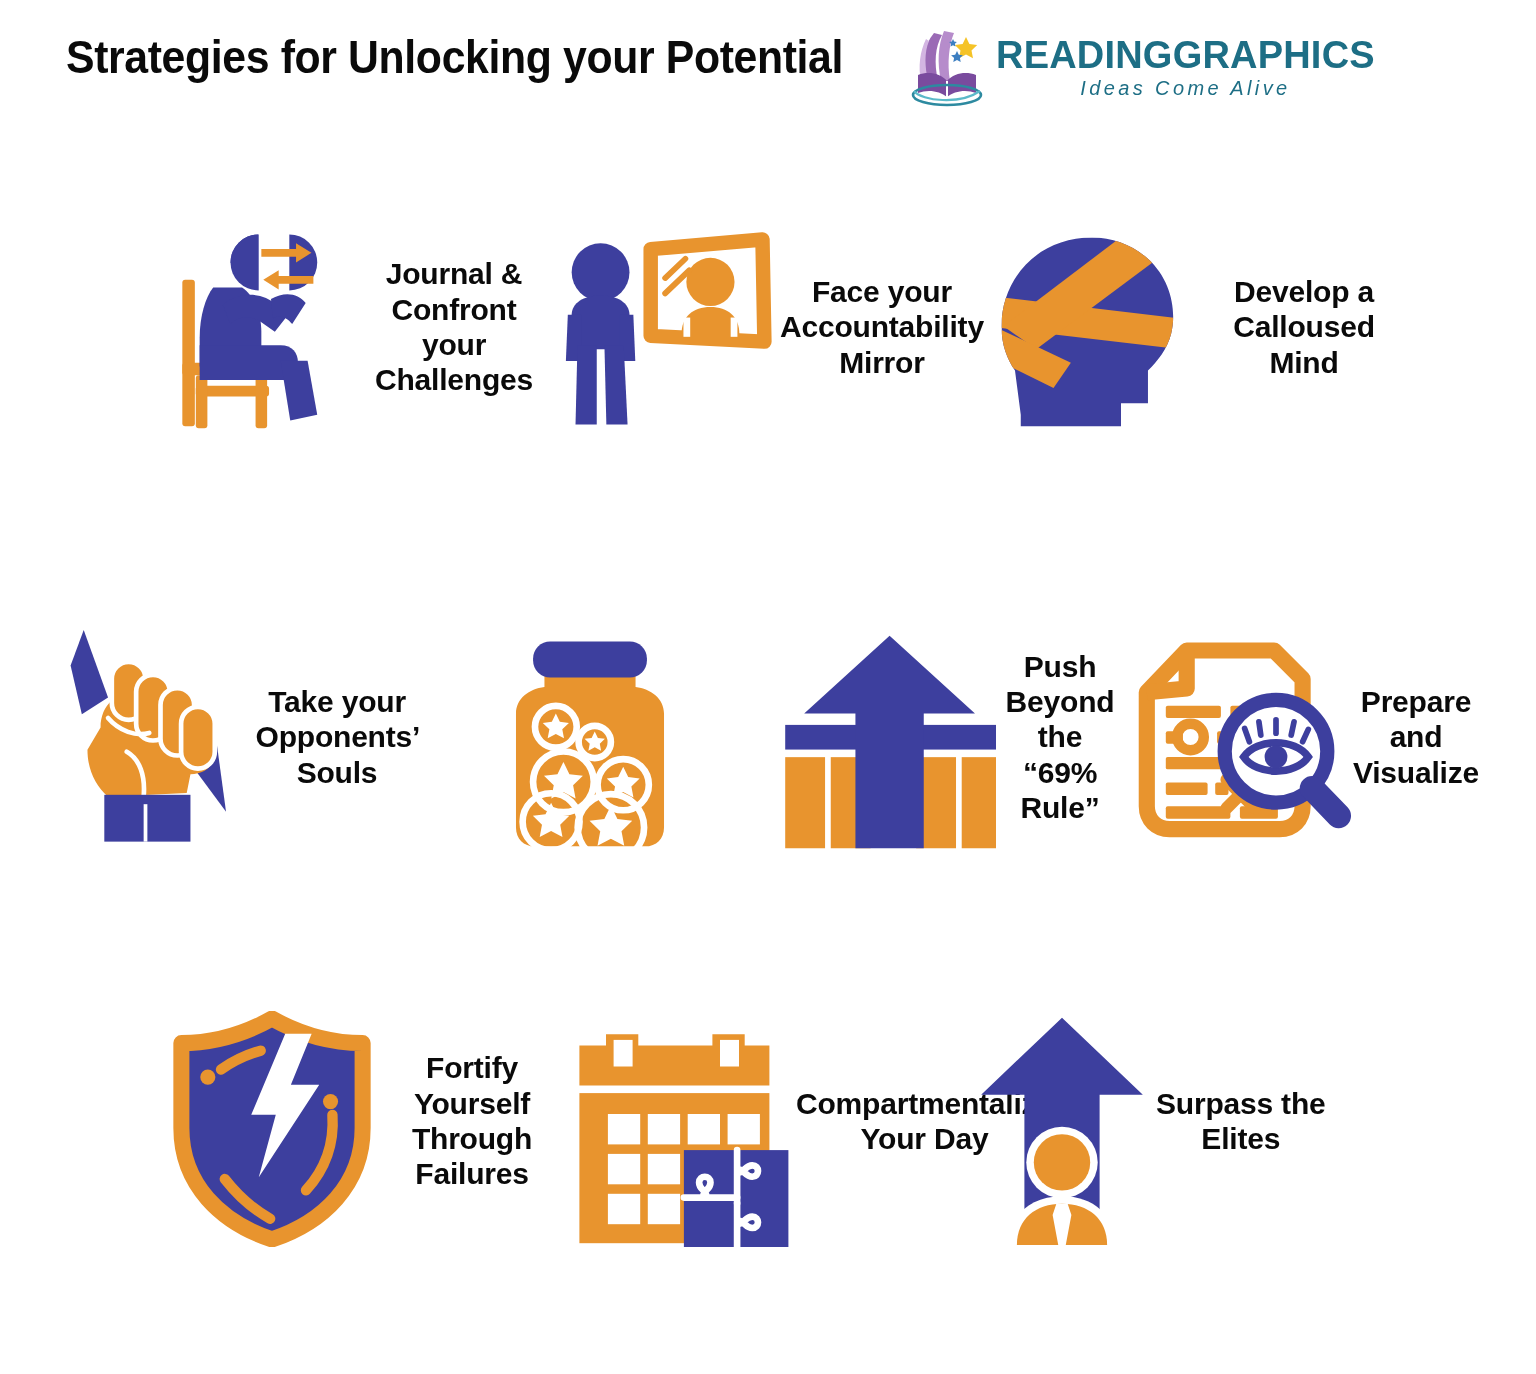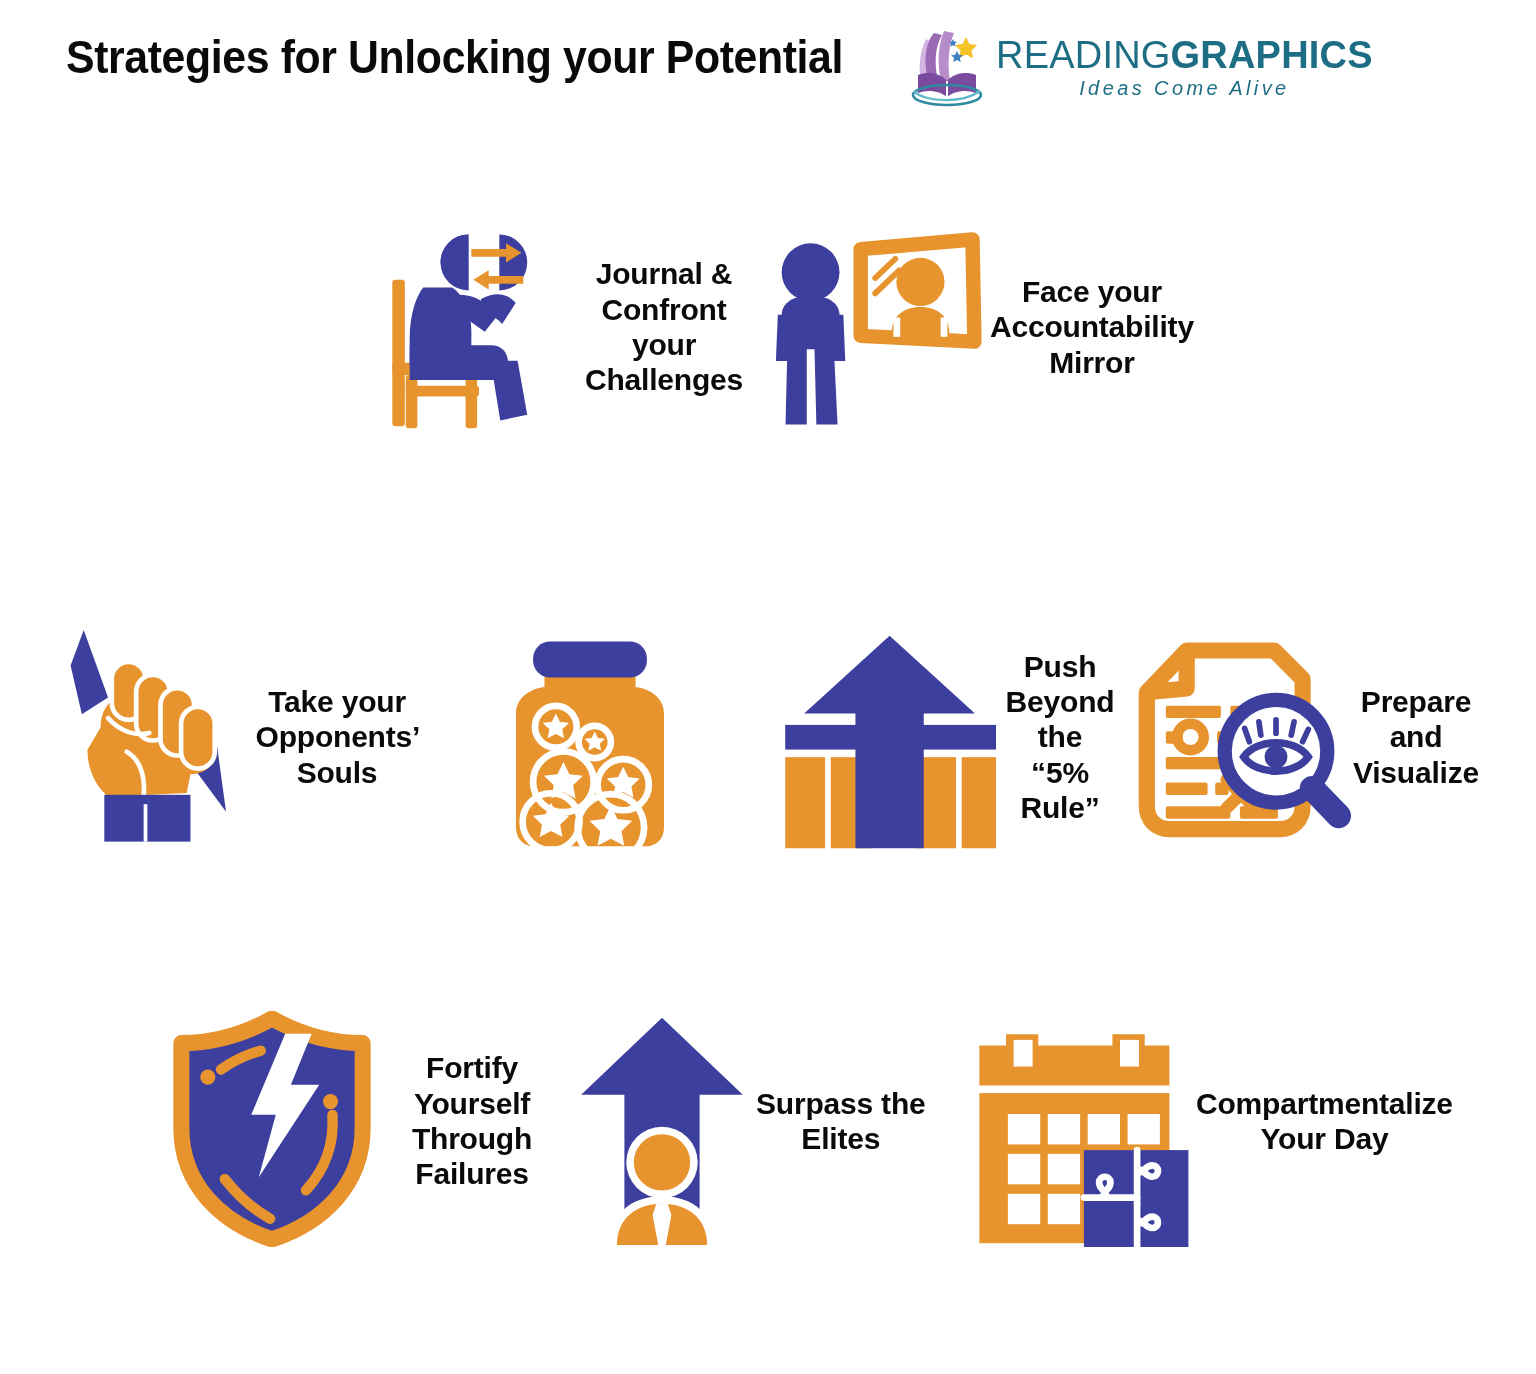--- a/index.html
+++ b/index.html
@@ -55,21 +55,21 @@
     flex-direction: column;
     justify-content: center;
   }
   .logo-wordmark {
     font-size: 38px;
     line-height: 1.02;
     color: #1d6e85;
     white-space: nowrap;
     letter-spacing: 0.2px;
   }
-  .logo-wordmark .w-light { font-weight: 400; }
+  .logo-wordmark .w-light { font-weight: 700; }
   .logo-wordmark .w-bold { font-weight: bold; }
   .logo-tagline {
     font-size: 20px;
     font-style: italic;
     color: #1d6e85;
     letter-spacing: 3.4px;
     text-align: center;
     margin-top: 2px;
     white-space: nowrap;
   }
@@ -219,20 +219,40 @@
           <path d="M64 92 L78 92 L80 140 L64 140 Z"></path>
           <path d="M20 124 L40 124 L40 206 L18 206 Z"></path>
           <path d="M48 124 L68 124 L72 206 L50 206 Z"></path>
         </g>
       </svg>
     </div>
     <div class="cell-label">Face your
 Accountability Mirror</div>
   </div>
 
+  <div class="cell">
+    <div class="icon-box">
+      <svg viewBox="0 0 240 220" width="232" height="212">
+        <defs>
+          <clipPath id="headclip">
+            <path d="M118 12 C62 12 24 54 24 104 C24 124 30 138 38 150 L44 196 L44 208 L148 208 L148 184 L176 184 L176 150 C186 140 196 128 200 112 C206 88 200 56 176 34 C160 20 140 12 118 12 Z"></path>
+          </clipPath>
+        </defs>
+        <g clip-path="url(#headclip)">
+          <rect x="0" y="0" width="240" height="220" fill="#3d3f9e"></rect>
+
+          <path d="M-10 70 L210 96 L210 128 L-10 102 Z" fill="#e8942e"></path>
+          <path d="M150 10 L186 34 L60 128 L26 104 Z" fill="#e8942e"></path>
+          <path d="M16 104 L96 142 L78 168 L0 130 Z" fill="#e8942e"></path>
+        </g>
+      </svg>
+    </div>
+    <div class="cell-label">Develop a
+Calloused Mind</div>
+  </div>
 
 </div>
 
 <div class="grid-row" id="row-2">
 
   <div class="cell">
     <div class="icon-box">
       <svg viewBox="0 0 220 240" width="206" height="225">
 
         <path d="M36 2 L62 74 L34 92 L22 40 Z" fill="#3d3f9e"></path>
@@ -297,21 +317,21 @@
           <rect x="18" y="134" width="42" height="96"></rect>
           <rect x="66" y="134" width="42" height="96"></rect>
           <rect x="156" y="134" width="42" height="96"></rect>
           <rect x="204" y="134" width="42" height="96"></rect>
         </g>
 
         <path d="M128 6 L218 88 L164 88 L164 230 L92 230 L92 88 L38 88 Z" fill="#3d3f9e"></path>
       </svg>
     </div>
     <div class="cell-label">Push Beyond the
-“5% Rule”</div>
+“69% Rule”</div>
   </div>
 
   <div class="cell">
     <div class="icon-box">
       <svg viewBox="0 0 240 225" width="228" height="214">
 
         <path d="M66 12 L158 12 L188 42 L188 176 C188 190 178 200 164 200 L48 200 C34 200 24 190 24 176 L24 56 L66 12 Z" fill="none" stroke="#e8942e" stroke-width="17" stroke-linejoin="round"></path>
         <path d="M66 12 L66 52 L24 56" fill="none" stroke="#e8942e" stroke-width="17" stroke-linejoin="round"></path>
 
         <g fill="#e8942e">
@@ -367,37 +387,20 @@
 
         <path d="M124 24 L88 110 L114 110 L96 176 L160 78 L130 78 L152 24 Z" fill="#ffffff"></path>
       </svg>
     </div>
     <div class="cell-label">Fortify Yourself
 Through Failures</div>
   </div>
 
   <div class="cell">
     <div class="icon-box">
-      <svg viewBox="0 0 200 250" width="188" height="235">
-
-        <path d="M100 6 L186 88 L140 88 L140 240 L60 240 L60 88 L14 88 Z" fill="#3d3f9e"></path>
-
-        <circle cx="100" cy="160" r="38" fill="#ffffff"></circle>
-        <circle cx="100" cy="160" r="30" fill="#e8942e"></circle>
-        <path d="M44 248 C44 216 66 196 100 196 C134 196 156 216 156 248 Z" fill="#ffffff"></path>
-        <path d="M52 248 C52 220 72 204 100 204 C128 204 148 220 148 248 Z" fill="#e8942e"></path>
-        <path d="M94 204 L106 204 L110 216 L104 248 L96 248 L90 216 Z" fill="#ffffff"></path>
-      </svg>
-    </div>
-    <div class="cell-label">Surpass the
-Elites</div>
-  </div>
-
-  <div class="cell">
-    <div class="icon-box">
       <svg viewBox="0 0 240 240" width="228" height="228">
 
         <path d="M12 28 L40 28 L40 16 L74 16 L74 28 L152 28 L152 16 L186 16 L186 28 L212 28 L212 70 L12 70 Z" fill="#e8942e"></path>
         <rect x="48" y="22" width="20" height="28" fill="#ffffff"></rect>
         <rect x="160" y="22" width="20" height="28" fill="#ffffff"></rect>
 
         <rect x="12" y="78" width="200" height="158" fill="#e8942e"></rect>
 
         <g fill="#ffffff">
           <rect x="42" y="100" width="34" height="32"></rect>
@@ -416,13 +419,30 @@
           <path d="M122 188 L146 188 C146 180 138 180 138 172 C138 164 150 164 150 172 C150 180 142 180 142 188 L178 188"></path>
           <path d="M178 138 L178 162 C186 162 186 154 194 154 C202 154 202 166 194 166 C186 166 186 158 178 158 L178 194"></path>
           <path d="M178 194 L178 216 C186 216 186 208 194 208 C202 208 202 220 194 220 C186 220 186 212 178 212 L178 240"></path>
         </g>
       </svg>
     </div>
     <div class="cell-label">Compartmentalize
 Your Day</div>
   </div>
 
+  <div class="cell">
+    <div class="icon-box">
+      <svg viewBox="0 0 200 250" width="188" height="235">
+
+        <path d="M100 6 L186 88 L140 88 L140 240 L60 240 L60 88 L14 88 Z" fill="#3d3f9e"></path>
+
+        <circle cx="100" cy="160" r="38" fill="#ffffff"></circle>
+        <circle cx="100" cy="160" r="30" fill="#e8942e"></circle>
+        <path d="M44 248 C44 216 66 196 100 196 C134 196 156 216 156 248 Z" fill="#ffffff"></path>
+        <path d="M52 248 C52 220 72 204 100 204 C128 204 148 220 148 248 Z" fill="#e8942e"></path>
+        <path d="M94 204 L106 204 L110 216 L104 248 L96 248 L90 216 Z" fill="#ffffff"></path>
+      </svg>
+    </div>
+    <div class="cell-label">Surpass the
+Elites</div>
+  </div>
+
 </div>
 
 </body></html>

